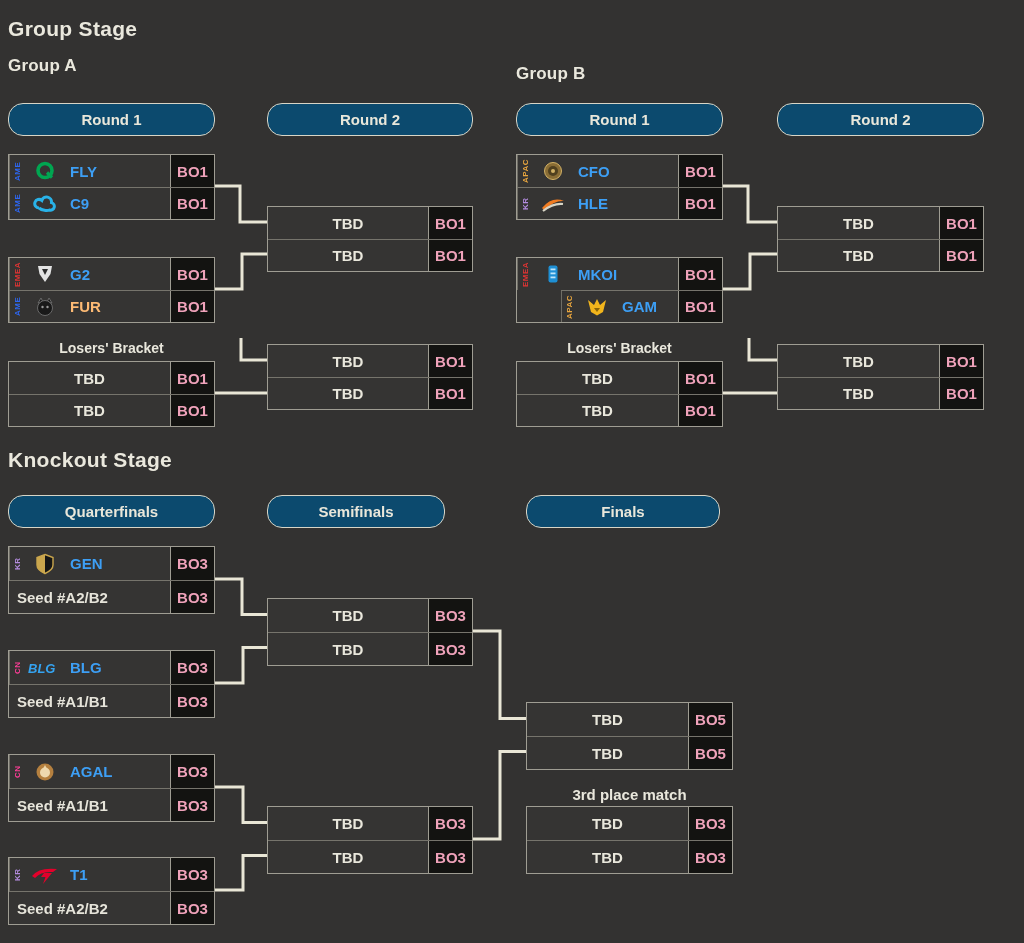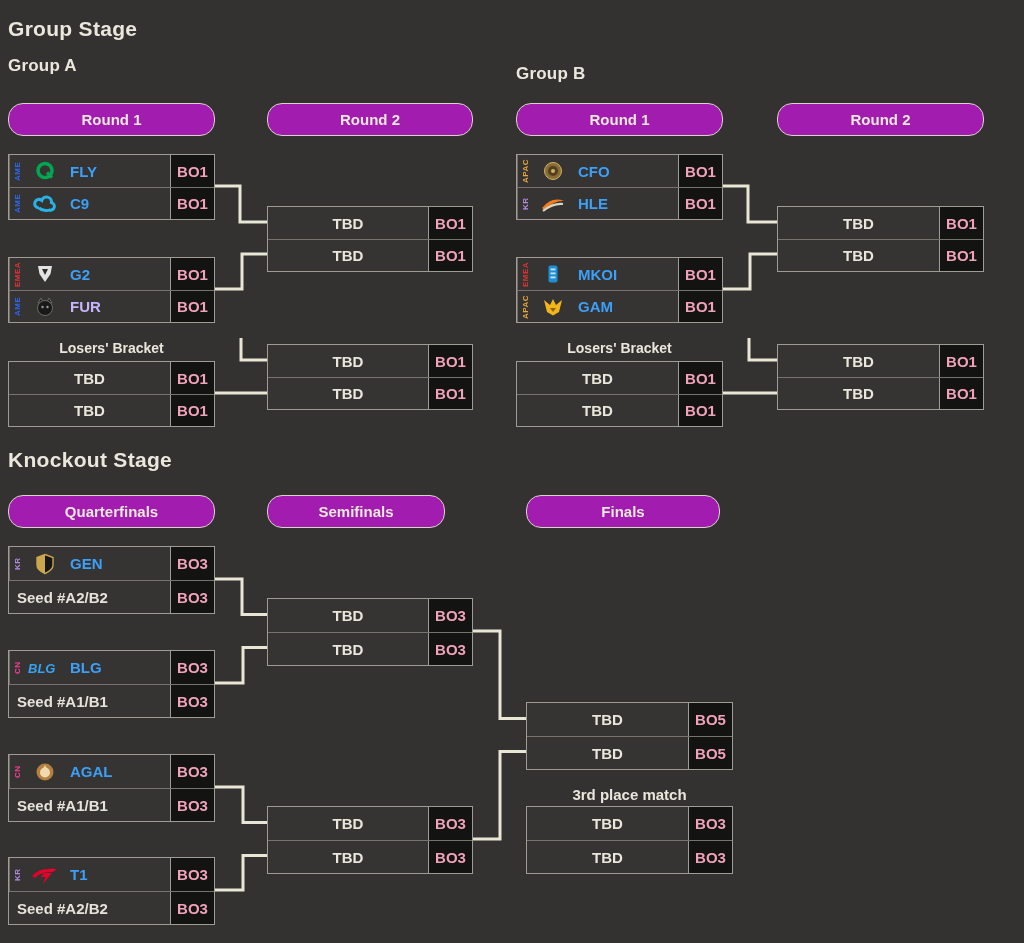--- a/index.html
+++ b/index.html
@@ -7,21 +7,21 @@
     position:relative;width:1024px;height:943px;background:#333231;
     font-family:"Liberation Sans",sans-serif;overflow:hidden;
   }
   .stage-title{
     position:absolute;color:#eae8dd;font-size:21px;font-weight:800;letter-spacing:.3px;
   }
   .group-title{
     position:absolute;color:#eae8dd;font-size:17px;font-weight:800;letter-spacing:.2px;
   }
   .hdr-btn{
-    position:absolute;height:33px;box-sizing:border-box;background:#a21caf;
+    position:absolute;height:33px;box-sizing:border-box;background:#0c4a6e;
     border:1.5px solid #d8d5c6;border-radius:15px;color:#e9e7da;
     font-size:15px;font-weight:700;display:flex;align-items:center;justify-content:center;
     cursor:pointer;
   }
   .section-label{
     position:absolute;color:#e9e7dc;font-size:14px;font-weight:700;text-align:center;
   }
   svg.connectors{position:absolute;left:0;top:0;z-index:0;}
   .match{
     position:absolute;box-sizing:border-box;border:1px solid #9f9d93;
@@ -129,21 +129,21 @@
           <span class="tagcell" style="color: rgb(45, 102, 242);">AME</span>
           <span class="logocell">
             <svg width="22" height="22" viewBox="0 0 22 22">
               <polygon points="4,7 7,2 9,6" fill="#191919" stroke="#6a6a6a"></polygon>
               <polygon points="18,7 15,2 13,6" fill="#191919" stroke="#6a6a6a"></polygon>
               <circle cx="11" cy="12" r="7.5" fill="#191919" stroke="#6a6a6a"></circle>
               <circle cx="8.5" cy="11" r="1.2" fill="#9a9a9a"></circle>
               <circle cx="13.5" cy="11" r="1.2" fill="#9a9a9a"></circle>
             </svg>
           </span>
-          <span class="teamname" style="color: #c4b5fd;">FUR</span>
+          <span class="teamname" style="color: #fdba74;">FUR</span>
           <span class="bocell" style="color: rgb(239, 162, 186);">BO1</span>
         </div>
       </div>
       <div class="match" style="left: 8px; top: 361px; width: 207px;">
         <div class="mrow" style="height: 32px;">
           <span class="tbd">TBD</span>
           <span class="bocell" style="color: rgb(239, 162, 186);">BO1</span>
         </div>
         <div class="mrow" style="height: 32px;">
           <span class="tbd">TBD</span>
@@ -202,21 +202,21 @@
             <svg width="22" height="22" viewBox="0 0 22 22">
               <rect x="6.5" y="2.5" width="9" height="17" rx="2" fill="#1e8fd4"></rect>
               <rect x="8.5" y="5.5" width="5" height="1.8" fill="#bfe6fa"></rect>
               <rect x="8.5" y="9.5" width="5" height="1.8" fill="#bfe6fa"></rect>
               <rect x="8.5" y="13.5" width="5" height="1.8" fill="#bfe6fa"></rect>
             </svg>
           </span>
           <span class="teamname" style="color: rgb(61, 159, 245);">MKOI</span>
           <span class="bocell" style="color: rgb(239, 162, 186);">BO1</span>
         </div>
-        <div class="mrow" style="height: 32px;">
+        <div class="mrow" style="height: 32px; margin-left: 44px;">
           <span class="tagcell" style="color: rgb(234, 167, 63);">APAC</span>
           <span class="logocell">
             <svg width="24" height="22" viewBox="0 0 24 22">
               <path d="M3 4 L9 9 L12 3 L15 9 L21 4 L18 16 L12 19.5 L6 16 Z" fill="#f2b51c"></path>
               <path d="M9 12 h6 l-3 4 Z" fill="#8a6508"></path>
             </svg>
           </span>
           <span class="teamname" style="color: rgb(61, 159, 245);">GAM</span>
           <span class="bocell" style="color: rgb(239, 162, 186);">BO1</span>
         </div>

